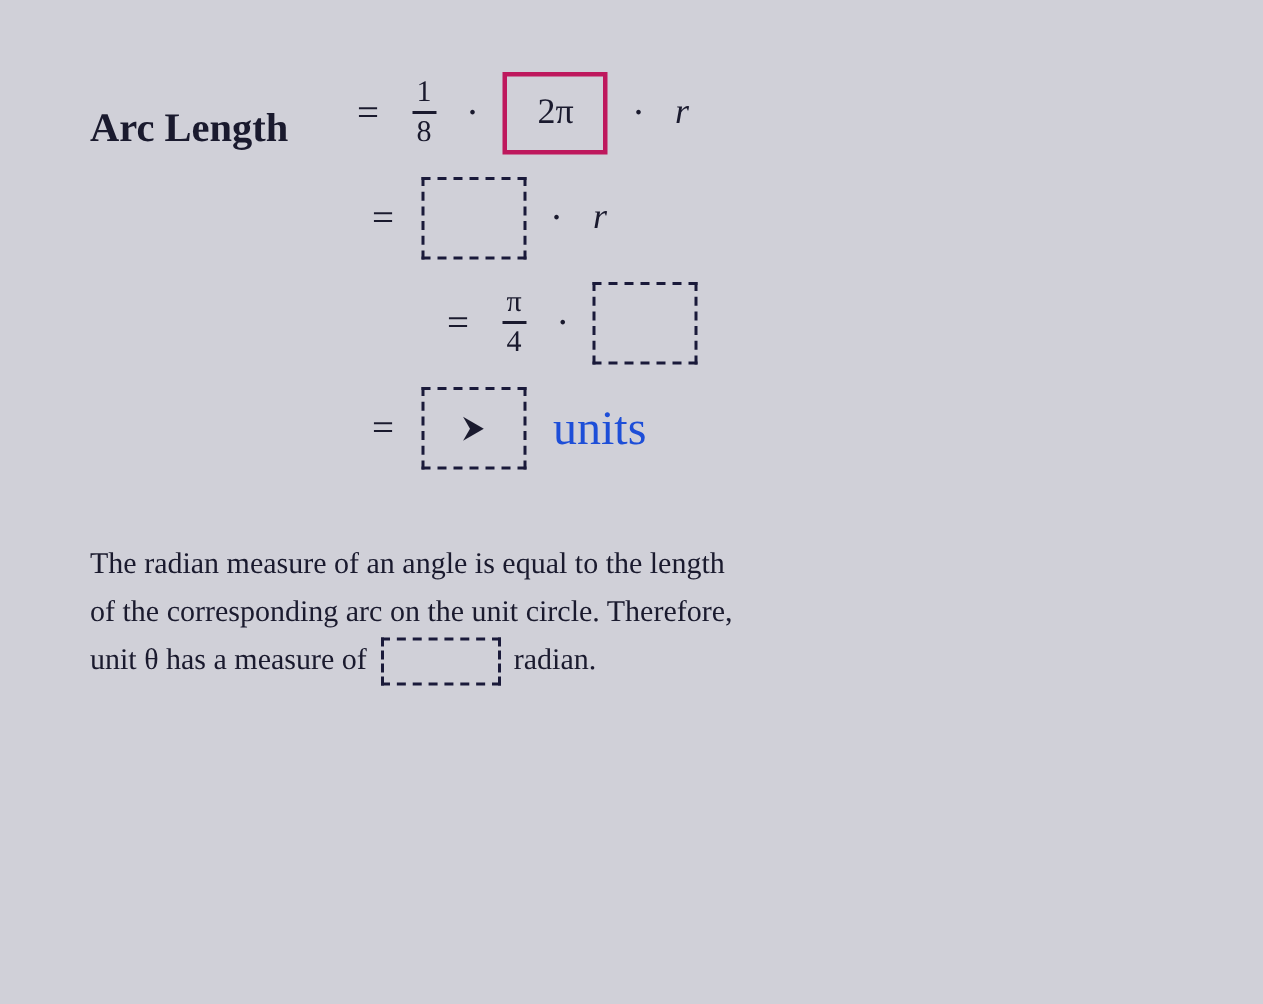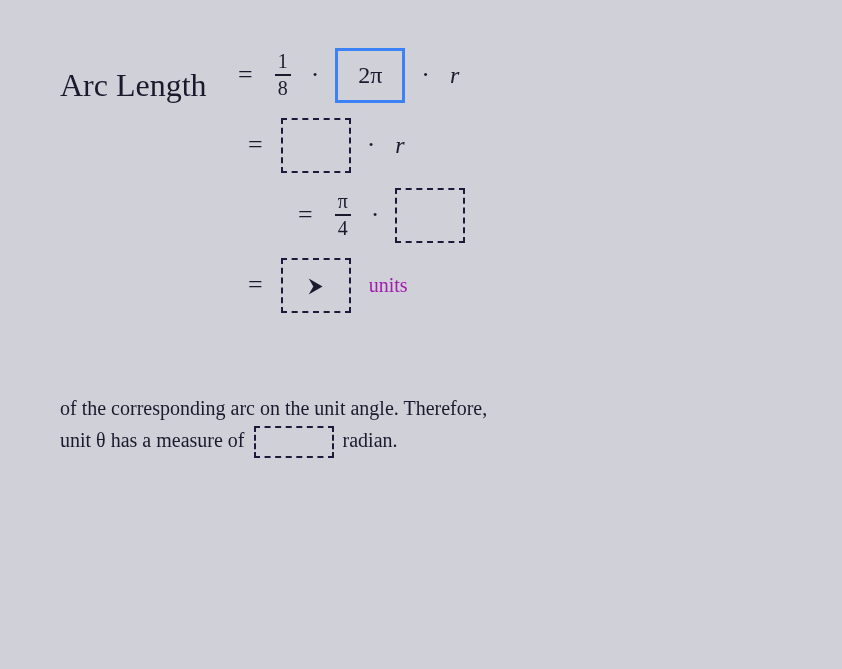--- a/index.html
+++ b/index.html
@@ -31,22 +31,22 @@
     }
 
     .formula-line {
       display: flex;
       align-items: center;
       min-height: 70px;
       gap: 10px;
     }
 
     .formula-label {
-      font-size: 32px;
-      font-weight: normal;
+      font-size: 27px;
+      font-weight: bold;
       color: #1a1a2e;
       min-width: 160px;
       margin-top: 20px;
     }
 
     .equals {
       font-size: 26px;
       font-weight: normal;
       color: #1a1a2e;
       margin: 0 8px;
@@ -86,21 +86,21 @@
       border: 2.5px dashed #1a1a3a;
       min-width: 70px;
       min-height: 55px;
       padding: 4px 10px;
       background: transparent;
       position: relative;
     }
 
     
     .dashed-box.highlighted {
-      border: 3px solid #3b82f6;
+      border: 3px solid #be185d;
       background: transparent;
     }
 
     .box-content {
       font-size: 24px;
       color: #1a1a2e;
       font-style: italic;
     }
 
     .box-content.upright {
@@ -195,28 +195,28 @@
       <span class="dashed-box">
         <span class="box-content"></span>
       </span>
     </div>
 
     <div class="formula-line indented">
       <span class="equals">=</span>
       <span class="dashed-box">
         <span class="cursor-arrow">⮞</span>
       </span>
-      <span style="font-size:20px; color:#a21caf; margin-left:8px;">units</span>
+      <span style="font-size:32px; color:#1d4ed8; margin-left:8px;">units</span>
     </div>
 
   </div>
 
   <div class="description">
-    <br>
-    <span>of the corresponding arc on the unit angle. Therefore,</span><br>
+    <span>The radian measure of an angle is equal to the length</span><br>
+    <span>of the corresponding arc on the unit circle. Therefore,</span><br>
     <span>unit θ has a measure of</span>
     <span class="inline-box">
       <span></span>
     </span>
     <span>radian.</span>
   </div>
 
 </div>
 
 </body></html>

